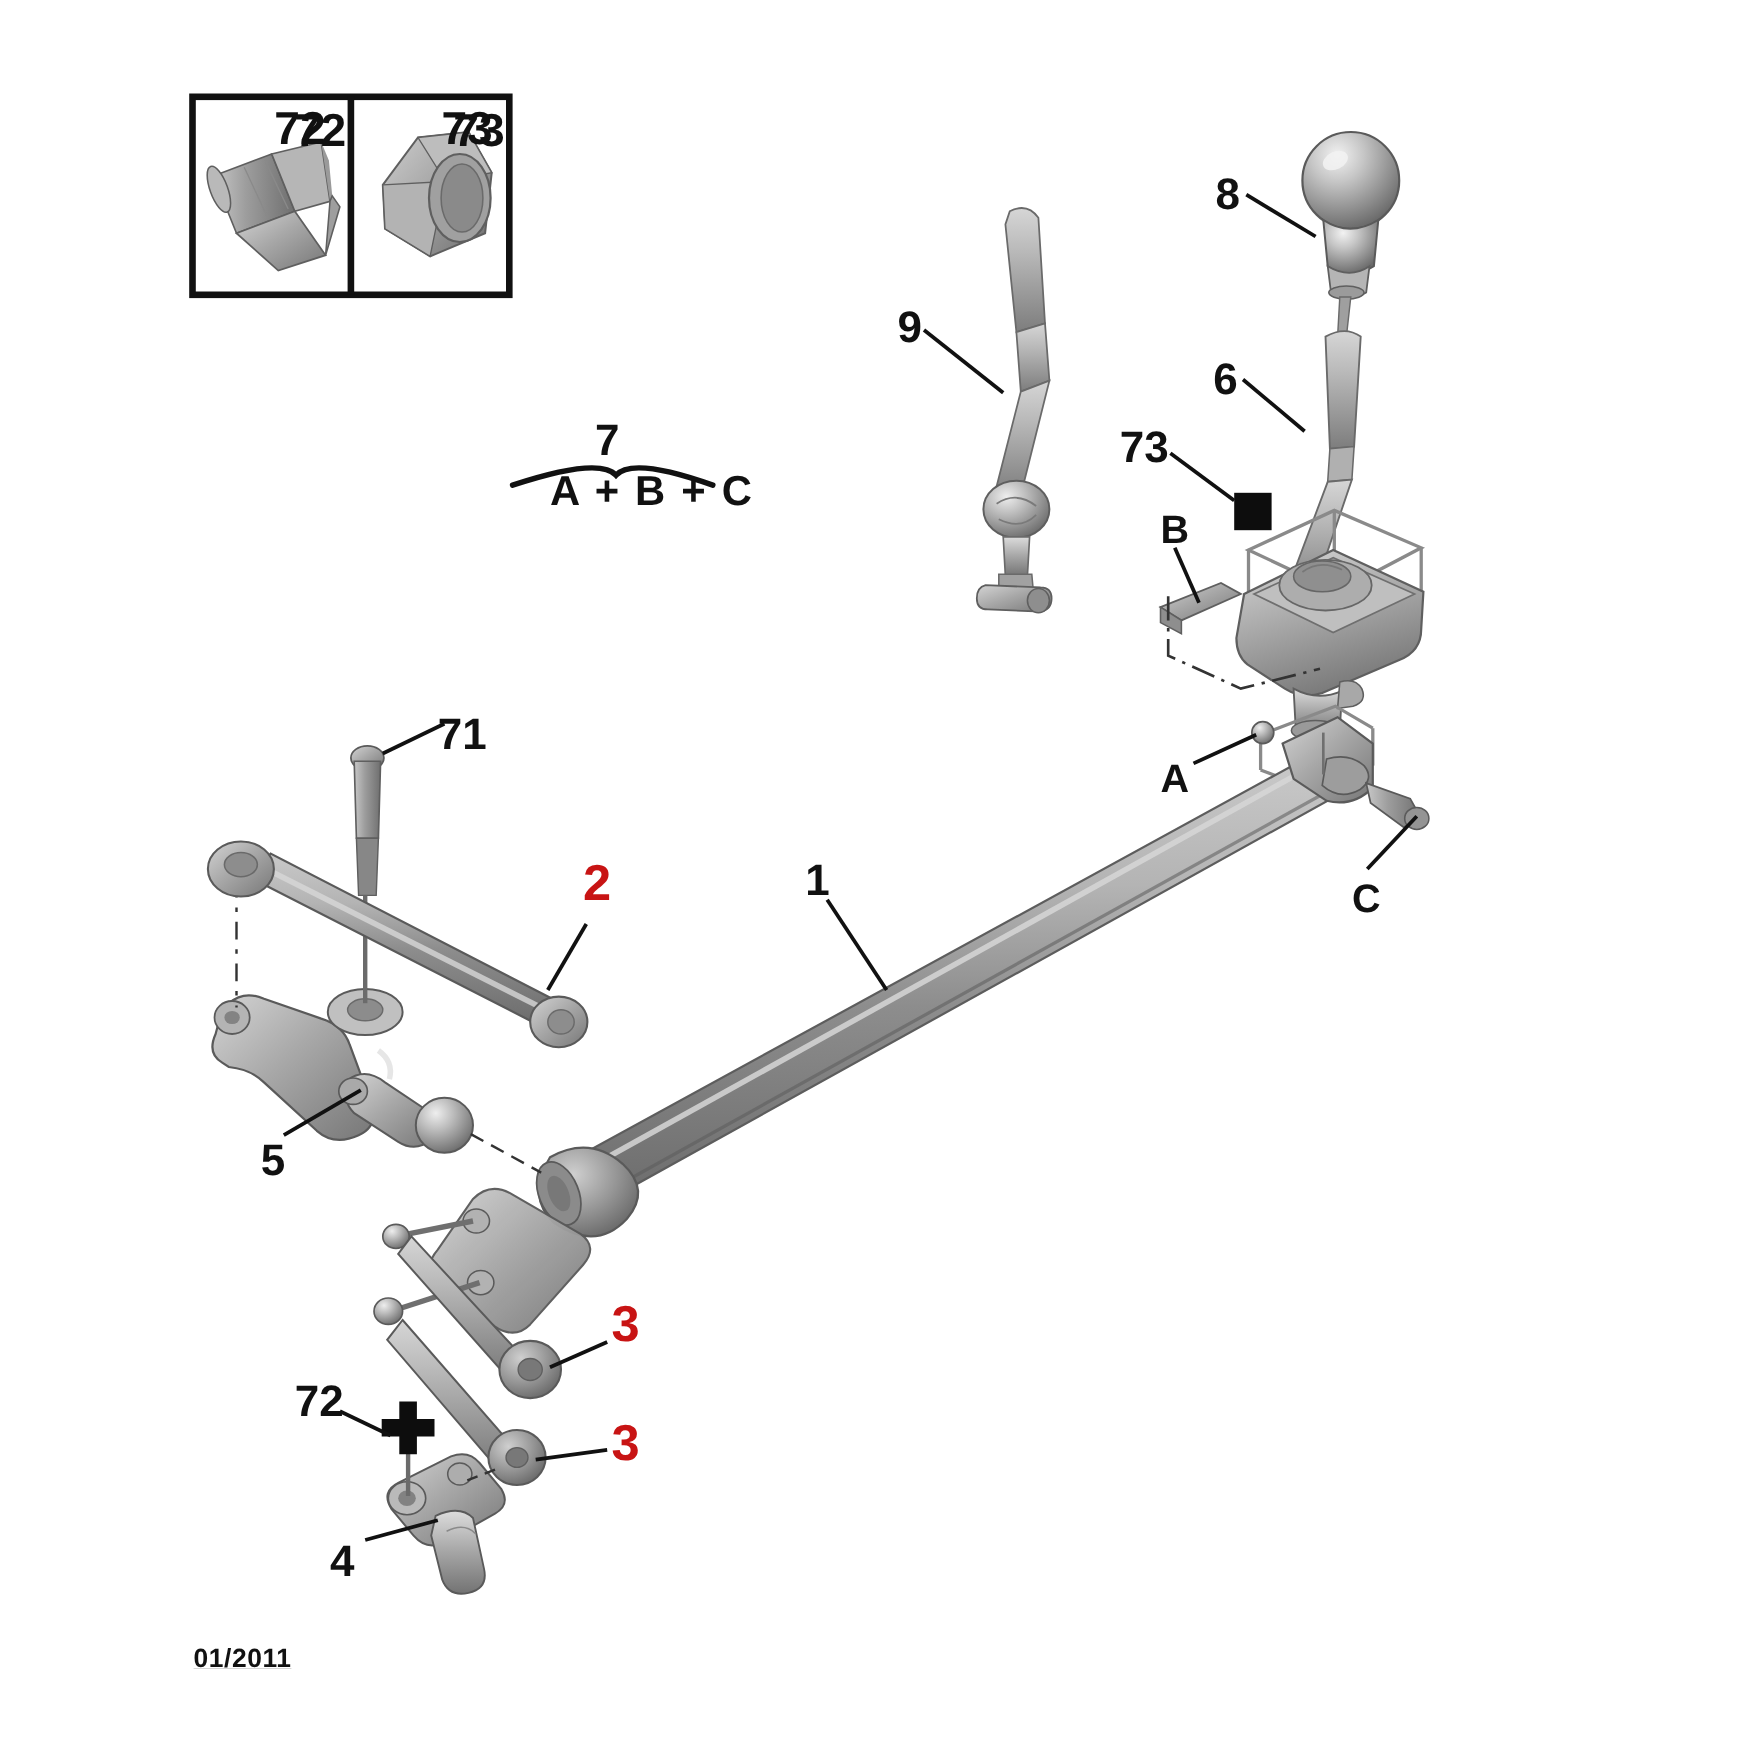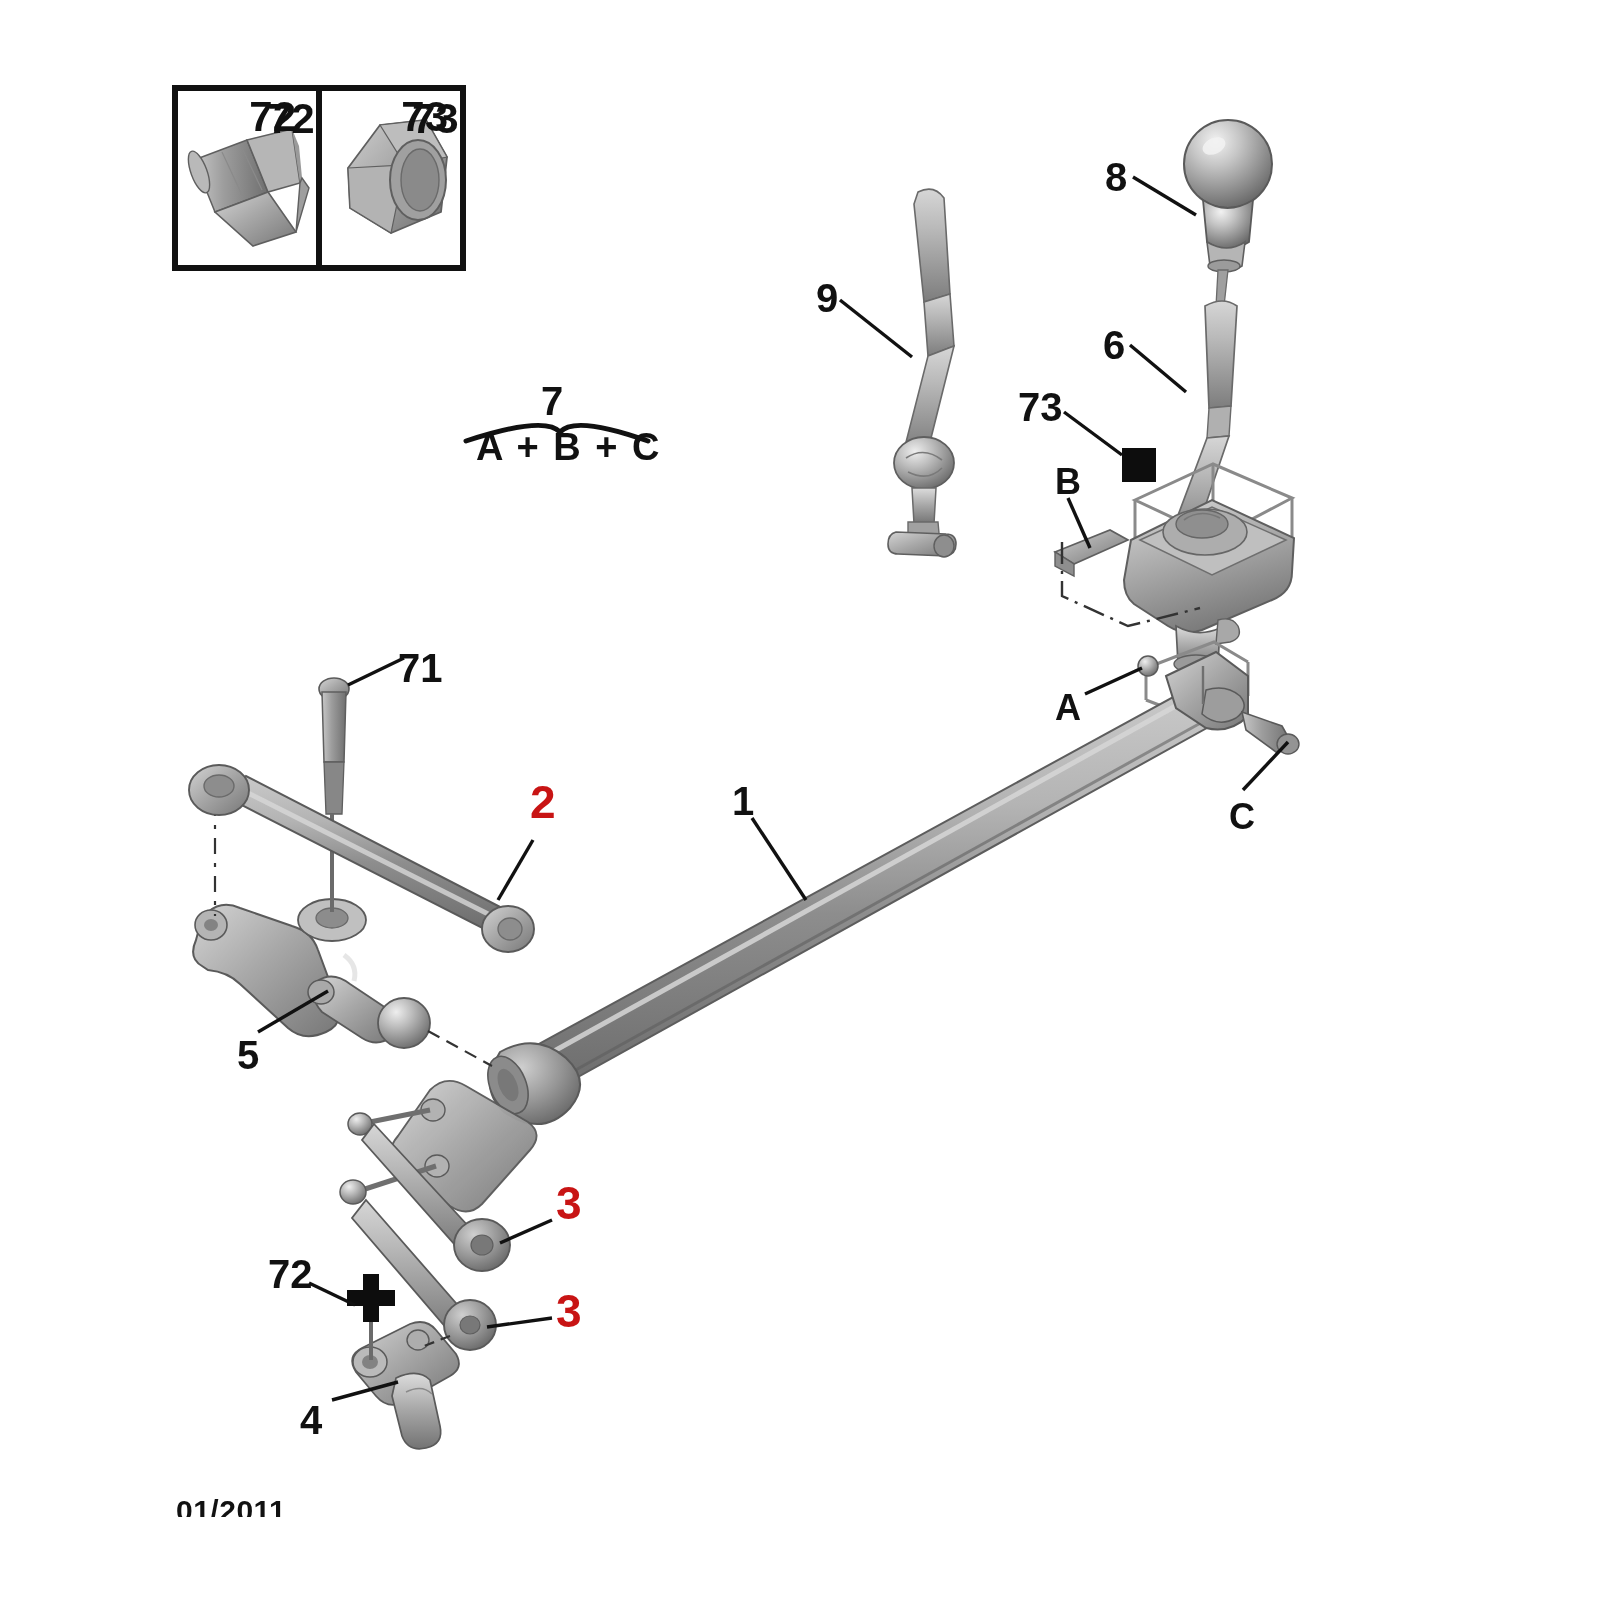--- a/index.html
+++ b/index.html
@@ -35,21 +35,21 @@
     font-size: 36px;
   }
   .label.red {
     color: #c81414;
     font-size: 46px;
   }
   .label.boxnum {
     font-size: 42px;
   }
   .label.datestamp {
-    font-size: 30px;
+    font-size: 24px;
     letter-spacing: 0.5px;
     text-decoration: underline;
   }
   .label.abc {
     font-size: 38px;
     letter-spacing: 2px;
   }
   .label.seven {
     font-size: 40px;
   }
@@ -329,21 +329,21 @@
       <line x1="1085" y1="694" x2="1142" y2="668"></line>
       <line x1="1068" y1="498" x2="1090" y2="548"></line>
       <line x1="1243" y1="790" x2="1288" y2="742"></line>
     </g>
   </svg>
 
   <div class="label boxnum" style="left:268px; top:98px;">72</div>
   <div class="label boxnum" style="left:412px; top:98px;">73</div>
 
   <div class="label seven" style="left:541px; top:381px;">7</div>
-  <div class="label abc" style="left:476px; top:428px;">A + B + C</div>
+  <div class="label abc" style="left:500px; top:428px;">A + B + C</div>
 
   <div class="label num" style="left:732px; top:781px;">1</div>
   <div class="label red" style="left:530px; top:779px;">2</div>
   <div class="label red" style="left:556px; top:1180px;">3</div>
   <div class="label red" style="left:556px; top:1288px;">3</div>
   <div class="label num" style="left:300px; top:1400px;">4</div>
   <div class="label num" style="left:237px; top:1035px;">5</div>
   <div class="label num" style="left:1103px; top:325px;">6</div>
   <div class="label num" style="left:1105px; top:157px;">8</div>
   <div class="label num" style="left:816px; top:278px;">9</div>

